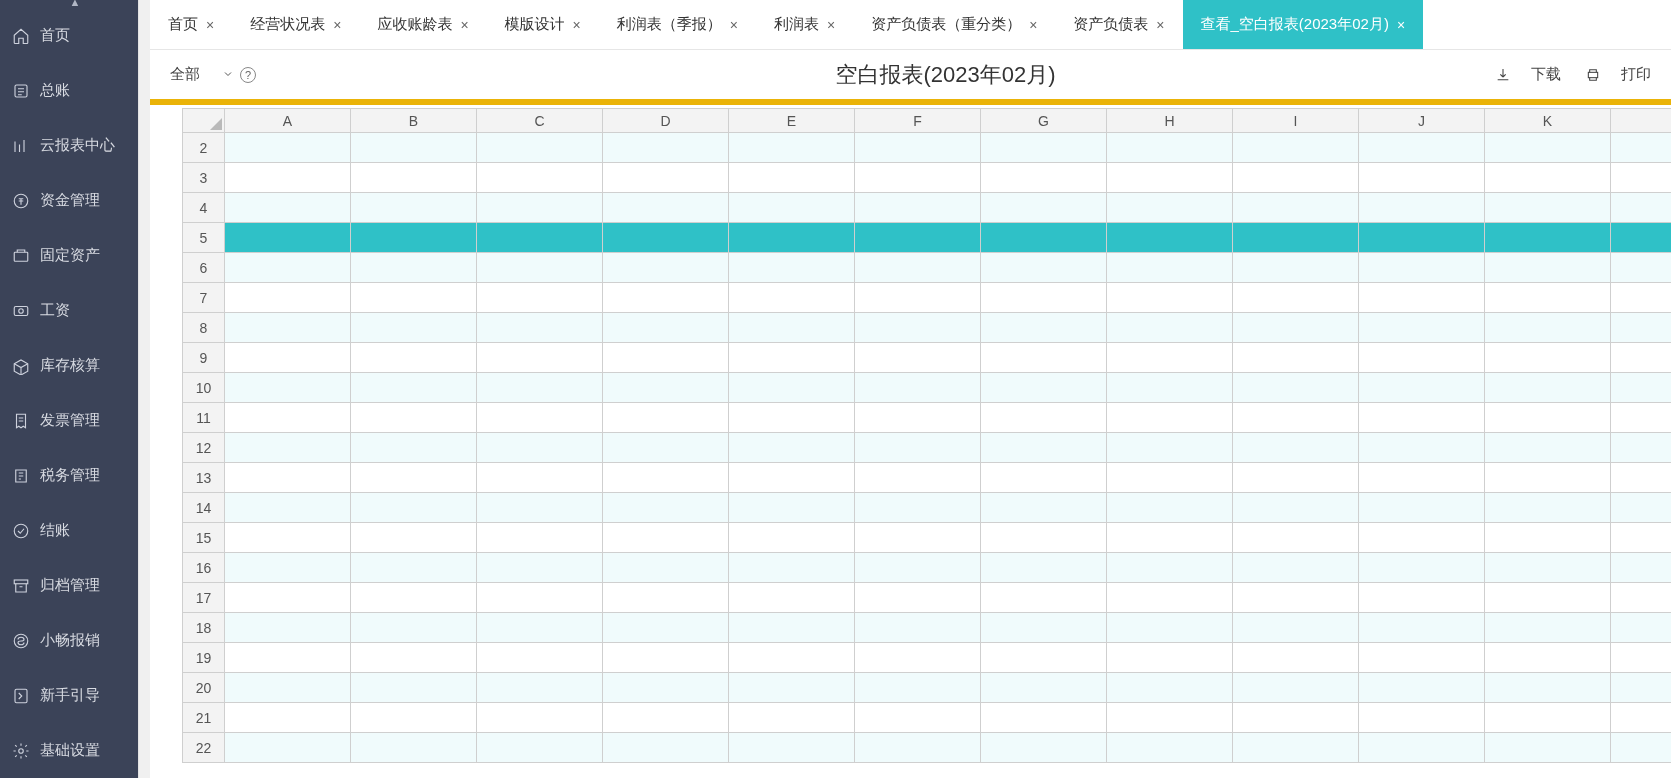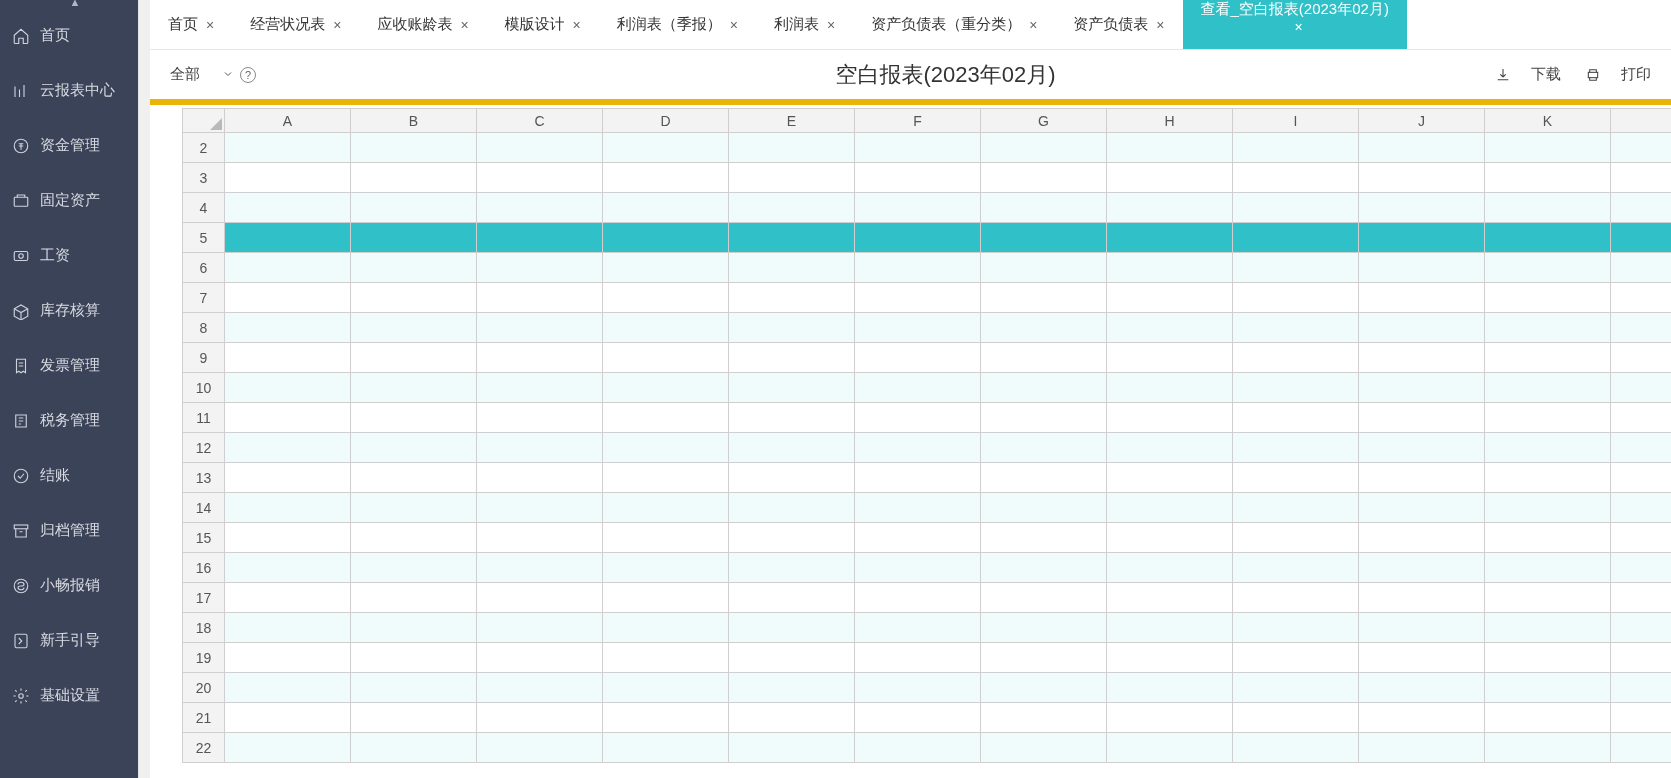--- a/index.html
+++ b/index.html
@@ -81,21 +81,20 @@
   }
   .tab .close {
     margin-left: 8px;
     font-size: 14px;
     color: #666;
     cursor: pointer;
   }
   .tab.active {
     background: #2fc1c7;
     color: #fff;
-    flex-direction: column;
   }
   .tab.active .close { color: #fff; }
 
   
   .toolbar {
     position: absolute;
     left: 150px; right: 0;
     top: 50px;
     height: 55px;
     display: flex;
@@ -210,20 +209,29 @@
   <span class="scroll-up">▲</span>
   <div style="height:8px"></div>
 
   <div class="side-item">
     <span class="side-icon">
         <svg viewBox="0 0 24 24">
           <path d="M3 11l9-8 9 8v10a1 1 0 0 1-1 1h-5v-7h-6v7H4a1 1 0 0 1-1-1z"></path>
         </svg>
       </span>
     <span>首页</span>
+  </div>
+  <div class="side-item">
+    <span class="side-icon">
+        <svg viewBox="0 0 24 24">
+          <rect x="4" y="4" width="16" height="16" rx="2"></rect>
+          <path d="M8 9h8M8 13h8M8 17h5"></path>
+        </svg>
+      </span>
+    <span>总账</span>
   </div>
   <div class="side-item">
     <span class="side-icon">
         <svg viewBox="0 0 24 24">
           <path d="M4 20V6m6 14V10m6 10V4"></path>
         </svg>
       </span>
     <span>云报表中心</span>
   </div>
   <div class="side-item">

